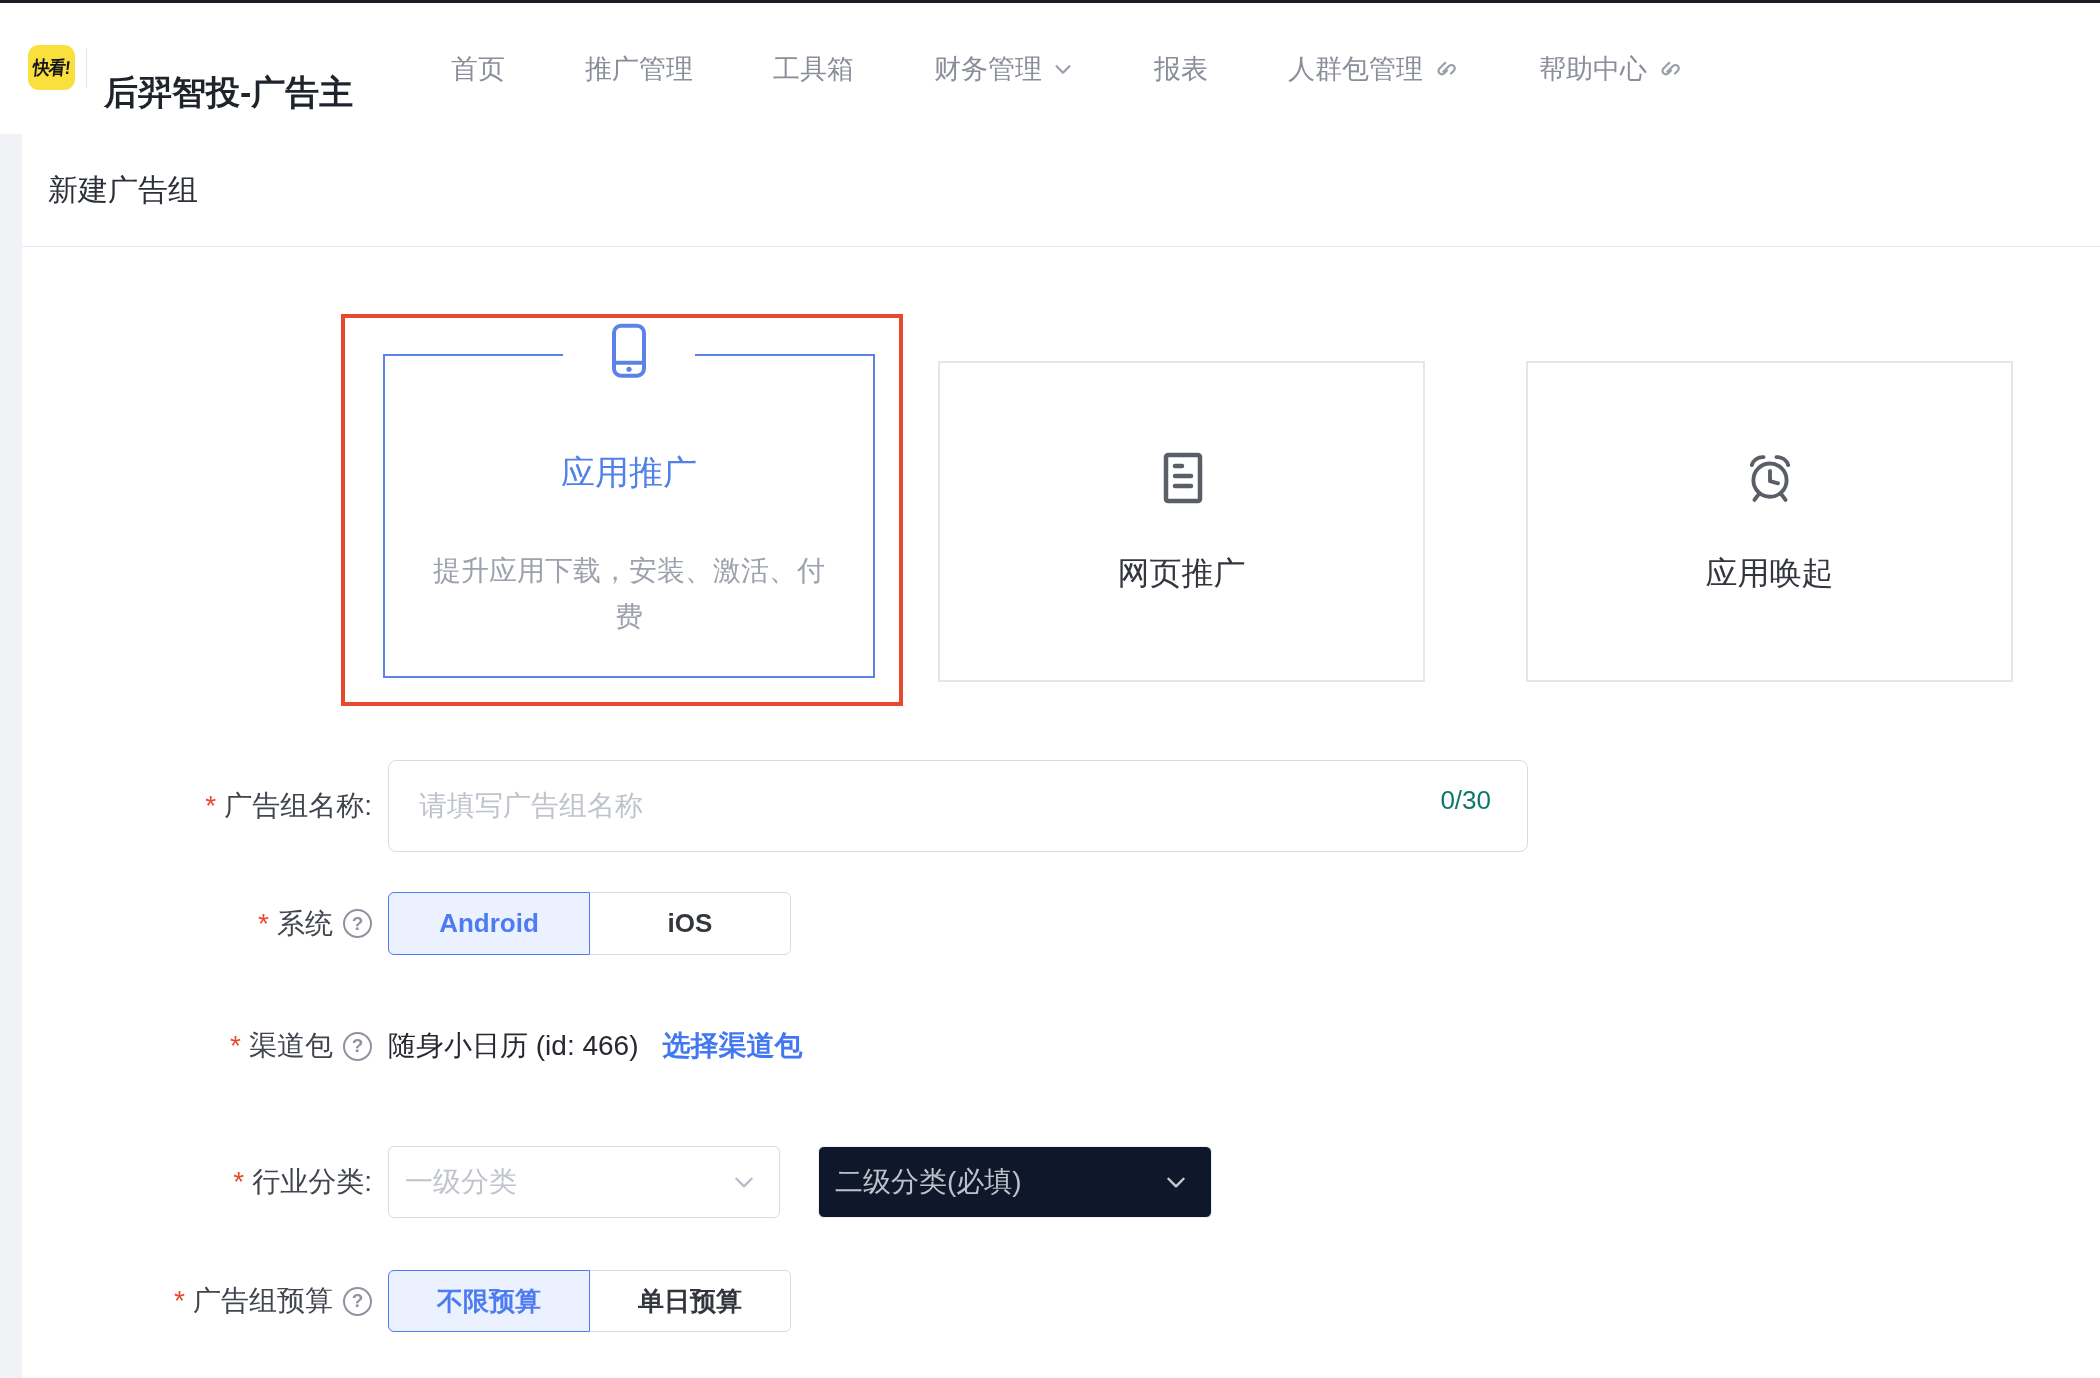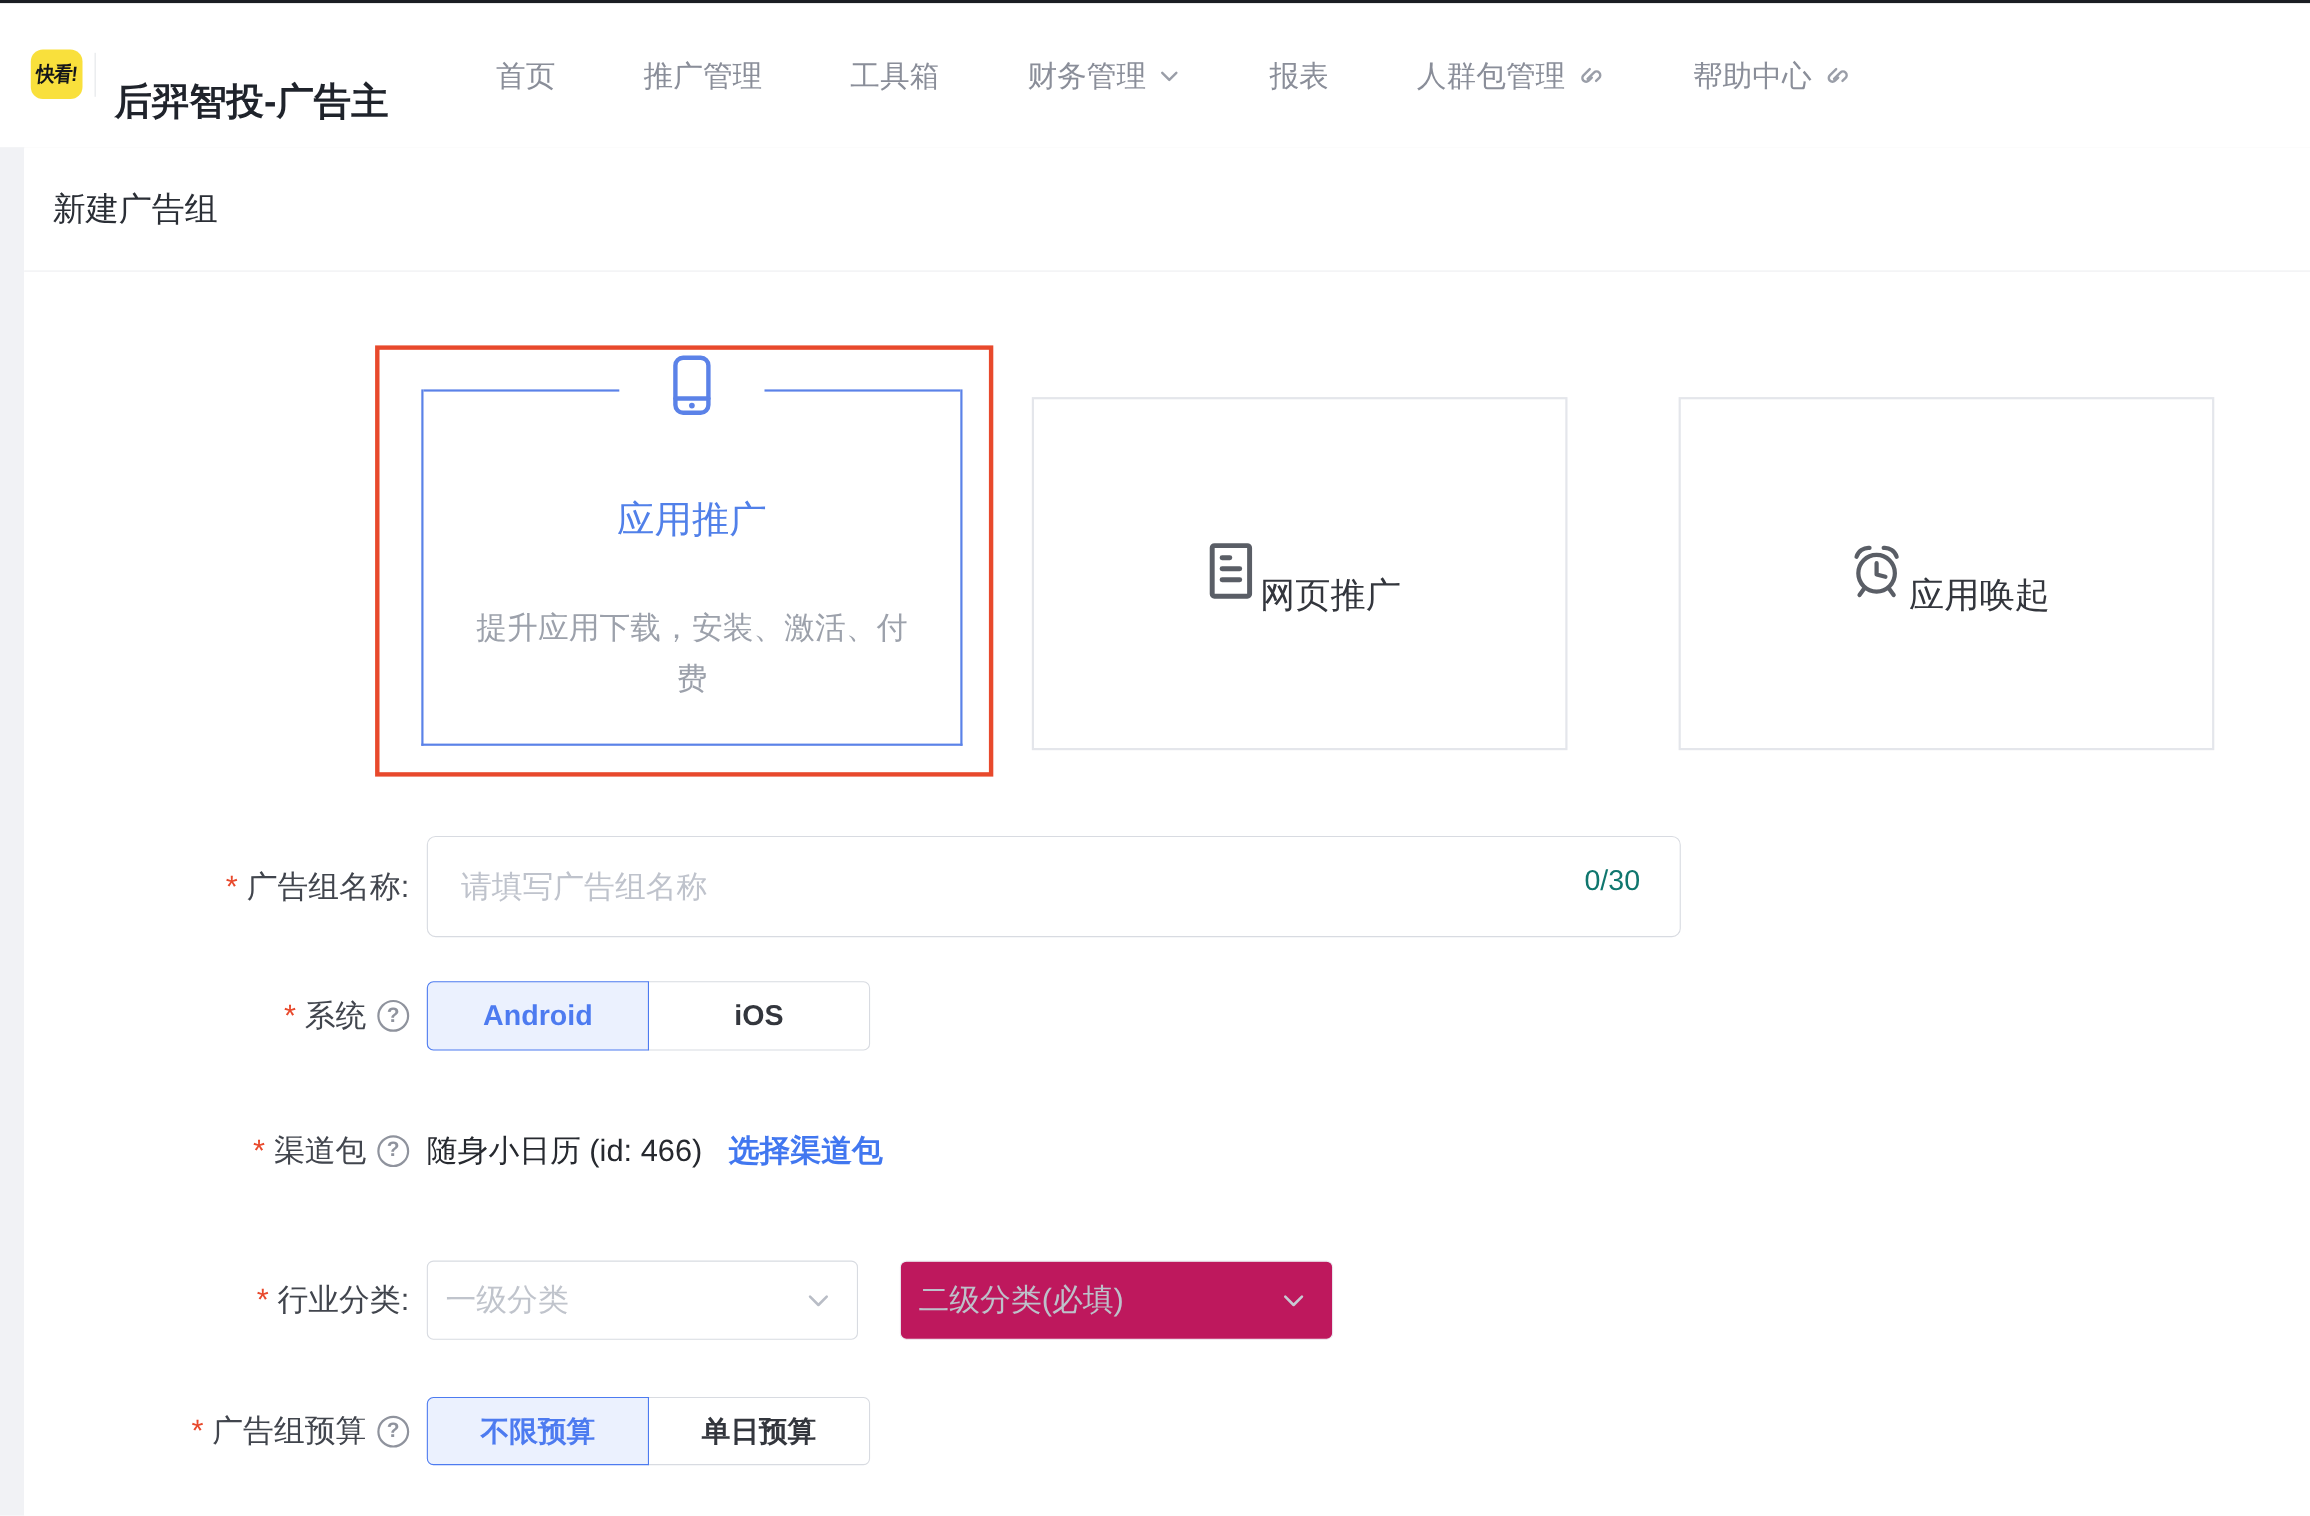--- a/index.html
+++ b/index.html
@@ -38,21 +38,21 @@
                  border-left:2px solid #5b82e8;border-right:2px solid #5b82e8;border-bottom:2px solid #5b82e8;
                  background:#fff;}
   .card-selected .tb{position:absolute;top:0;height:2px;background:#5b82e8;}
   .card-selected .tb.l{left:0;width:calc(50% - 66px);}
   .card-selected .tb.r{right:0;width:calc(50% - 66px);}
   .phone-wrap{position:absolute;top:0;left:50%;transform:translate(-50%,-52%);}
   .sel-title{margin-top:96px;text-align:center;font-size:34px;font-weight:500;color:#5180e9;}
   .sel-desc{margin:52px auto 0;width:410px;text-align:center;font-size:28px;line-height:46px;color:#9ca1ab;}
 
   .card{position:absolute;top:114px;width:487px;height:321px;border:2px solid #e4e6eb;box-sizing:border-box;background:#fff;
-        display:flex;flex-direction:row;align-items:center;justify-content:center;cursor:pointer;}
+        display:flex;flex-direction:column;align-items:center;justify-content:center;cursor:pointer;}
   .card.web{left:916px;}
   .card.wake{left:1504px;}
   .card .card-title{margin-top:40px;font-size:32px;font-weight:500;color:#33363d;}
 
   
   .form-row{position:absolute;left:0;display:flex;align-items:center;}
   .row-label{width:350px;text-align:right;font-size:28px;color:#41454d;display:flex;align-items:center;justify-content:flex-end;}
   .req{color:#e8492c;margin-right:8px;font-size:28px;}
   .help{display:inline-flex;align-items:center;justify-content:center;width:29px;height:29px;border:2px solid #8f939d;
         border-radius:50%;font-size:19px;font-weight:700;color:#8f939d;margin-left:10px;box-sizing:border-box;}
@@ -76,21 +76,21 @@
 
   .row-channel{top:780px;}
   .channel-value{font-size:28px;color:#26292f;}
   .channel-link{margin-left:24px;font-size:28px;font-weight:600;color:#4177f0;cursor:pointer;}
 
   .row-industry{top:899px;}
   .select{position:relative;height:72px;box-sizing:border-box;border-radius:6px;display:flex;align-items:center;
           padding-left:16px;font-size:28px;cursor:pointer;}
   .select .chev{position:absolute;right:22px;top:50%;transform:translateY(-50%);}
   .select.level1{width:392px;border:1px solid #d8dbe1;background:#fff;color:#c0c4cc;}
-  .select.level2{width:394px;margin-left:38px;border:1px solid #edeff3;background:#be185d;color:#bdc1ca;}
+  .select.level2{width:394px;margin-left:38px;border:1px solid #edeff3;background:#0f172a;color:#bdc1ca;}
 
   .row-budget{top:1023px;}
   .row-budget .seg-btn{height:62px;}
 </style>
 </head>
 <body>
 
 <div class="top-edge"></div>
 
 <div class="navbar">

